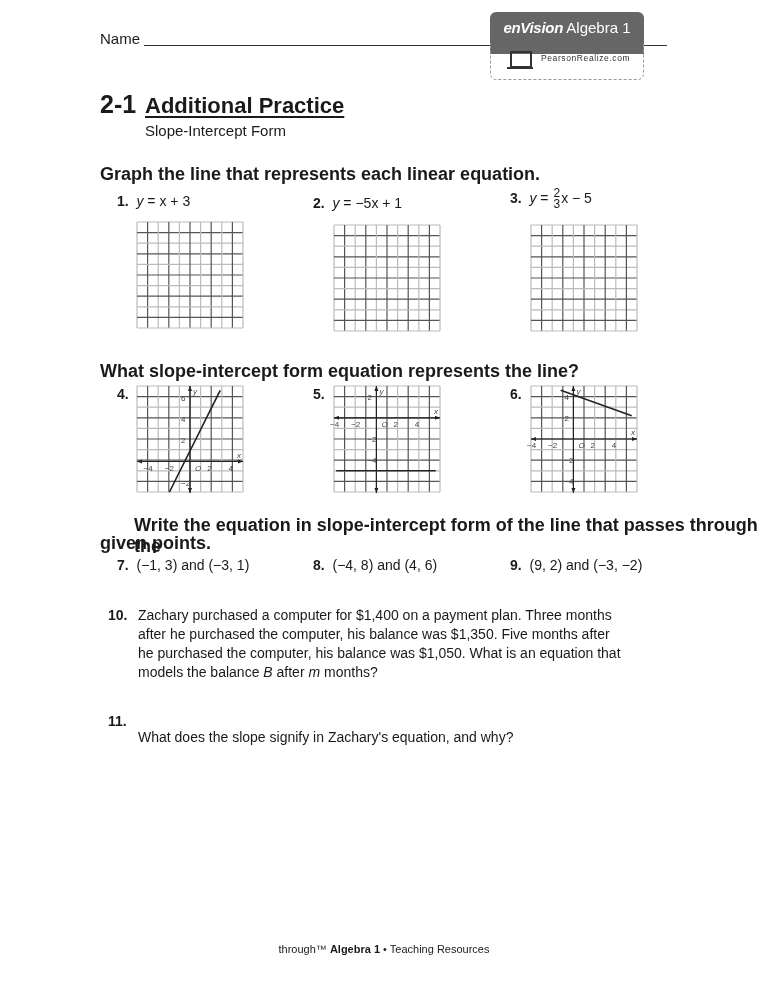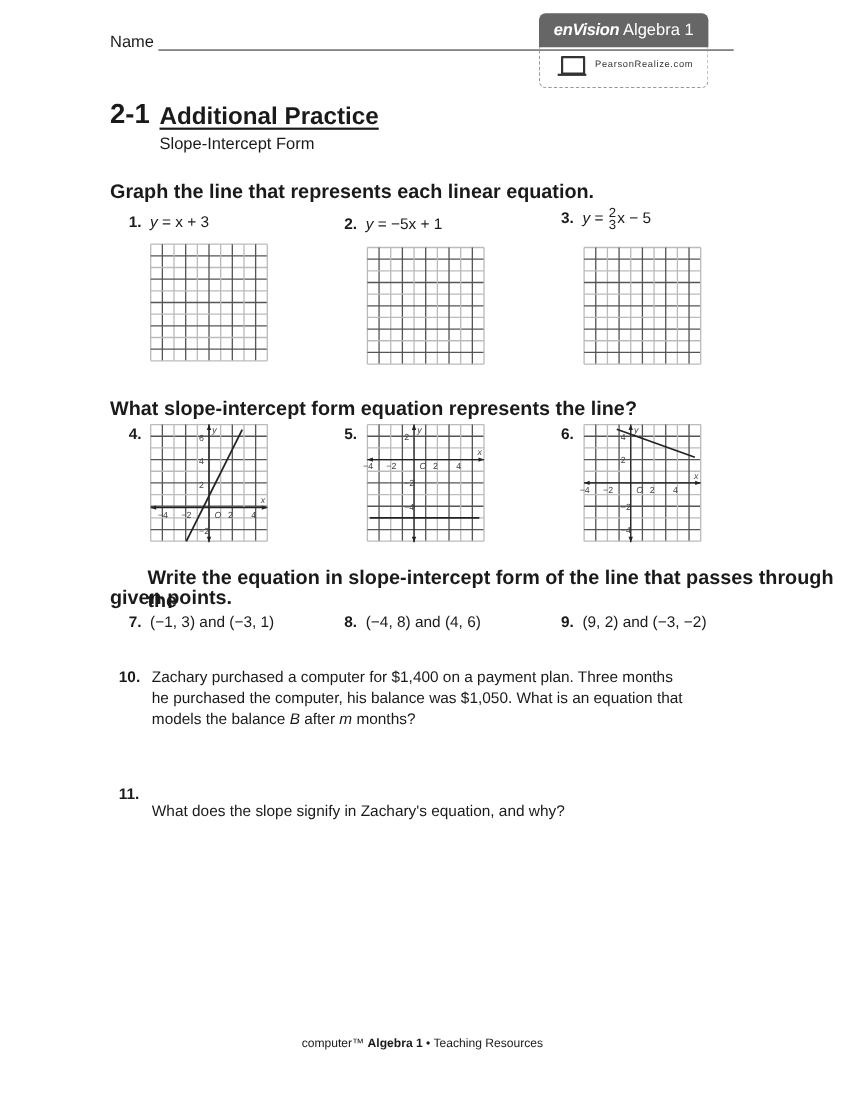--- a/index.html
+++ b/index.html
@@ -2,21 +2,21 @@
 <html><head>
 <meta charset="utf-8">
 <style>
   html, body { margin: 0; padding: 0; background: #ffffff; }
   body { width: 768px; height: 994px; position: relative; overflow: hidden;
          font-family: "Liberation Sans", sans-serif; color: #1a1a1a; }
   .abs { position: absolute; }
   .name-label { left: 100px; top: 30px; font-size: 15px; }
   .name-line { left: 144px; top: 45px; width: 523px; height: 0; border-top: 1px solid #333; }
   .badge { left: 490px; top: 12px; width: 154px; height: 68px; }
-  .badge-top { position: absolute; left: 0; top: 0; width: 154px; height: 31px; background: #666;
+  .badge-top { position: absolute; left: 0; top: 0; width: 154px; height: 42px; background: #666;
                border-radius: 6px 6px 0 0; color: #fff; font-size: 15px; line-height: 31px; text-align: center; }
   .badge-top b { font-style: italic; font-weight: 700; letter-spacing: -0.3px; }
   .badge-bottom { position: absolute; left: 0; top: 31px; width: 152px; height: 36px;
                   border: 1px dashed #999; border-top: none; border-radius: 0 0 6px 6px; }
   .badge-url { position: absolute; left: 50px; top: 10px; font-size: 8.5px; letter-spacing: 0.6px; color: #333; }
   .laptop { position: absolute; left: 19px; top: 8px; width: 18px; height: 13px; border: 2px solid #333; border-radius: 1px; }
   .laptop-base { position: absolute; left: 16px; top: 24px; width: 26px; height: 2px; background: #333; }
   .title-num { left: 100px; top: 90px; font-size: 25px; font-weight: 700; }
   .title-text { left: 145px; top: 93px; font-size: 22px; font-weight: 700; text-decoration: underline; text-underline-offset: 3px; }
   .subtitle { left: 145px; top: 122px; font-size: 15px; }
@@ -283,22 +283,23 @@
   <span>(−4, 8) and (4, 6)</span>
 </div>
 <div class="abs item" style="left:510px; top:557px;">
   <span class="item-num">9.</span>&nbsp;
   <span>(9, 2) and (−3, −2)</span>
 </div>
 
 <div class="abs item-num" style="left:108px; top:607px;">10.</div>
 <div class="abs prob" style="left:138px; top:606px;">
   <div>Zachary purchased a computer for $1,400 on a payment plan. Three months</div>
+  <div>after he purchased the computer, his balance was $1,350. Five months after</div>
   <div>he purchased the computer, his balance was $1,050. What is an equation that</div>
   <div><span>models the balance </span><i>B</i><span> after </span><i>m</i><span> months?</span></div>
 </div>
 
 <div class="abs item-num" style="left:108px; top:713px;">11.</div>
 <div class="abs prob" style="left:138px; top:712px;margin-top:16px;">What does the slope signify in Zachary's equation, and why?</div>
 
 <div class="abs footer">
-  <span>computer™ </span><b>Algebra 1</b><span> • Teaching Resources</span>
+  <span>through™ </span><b>Algebra 1</b><span> • Teaching Resources</span>
 </div>
 
 </body></html>

